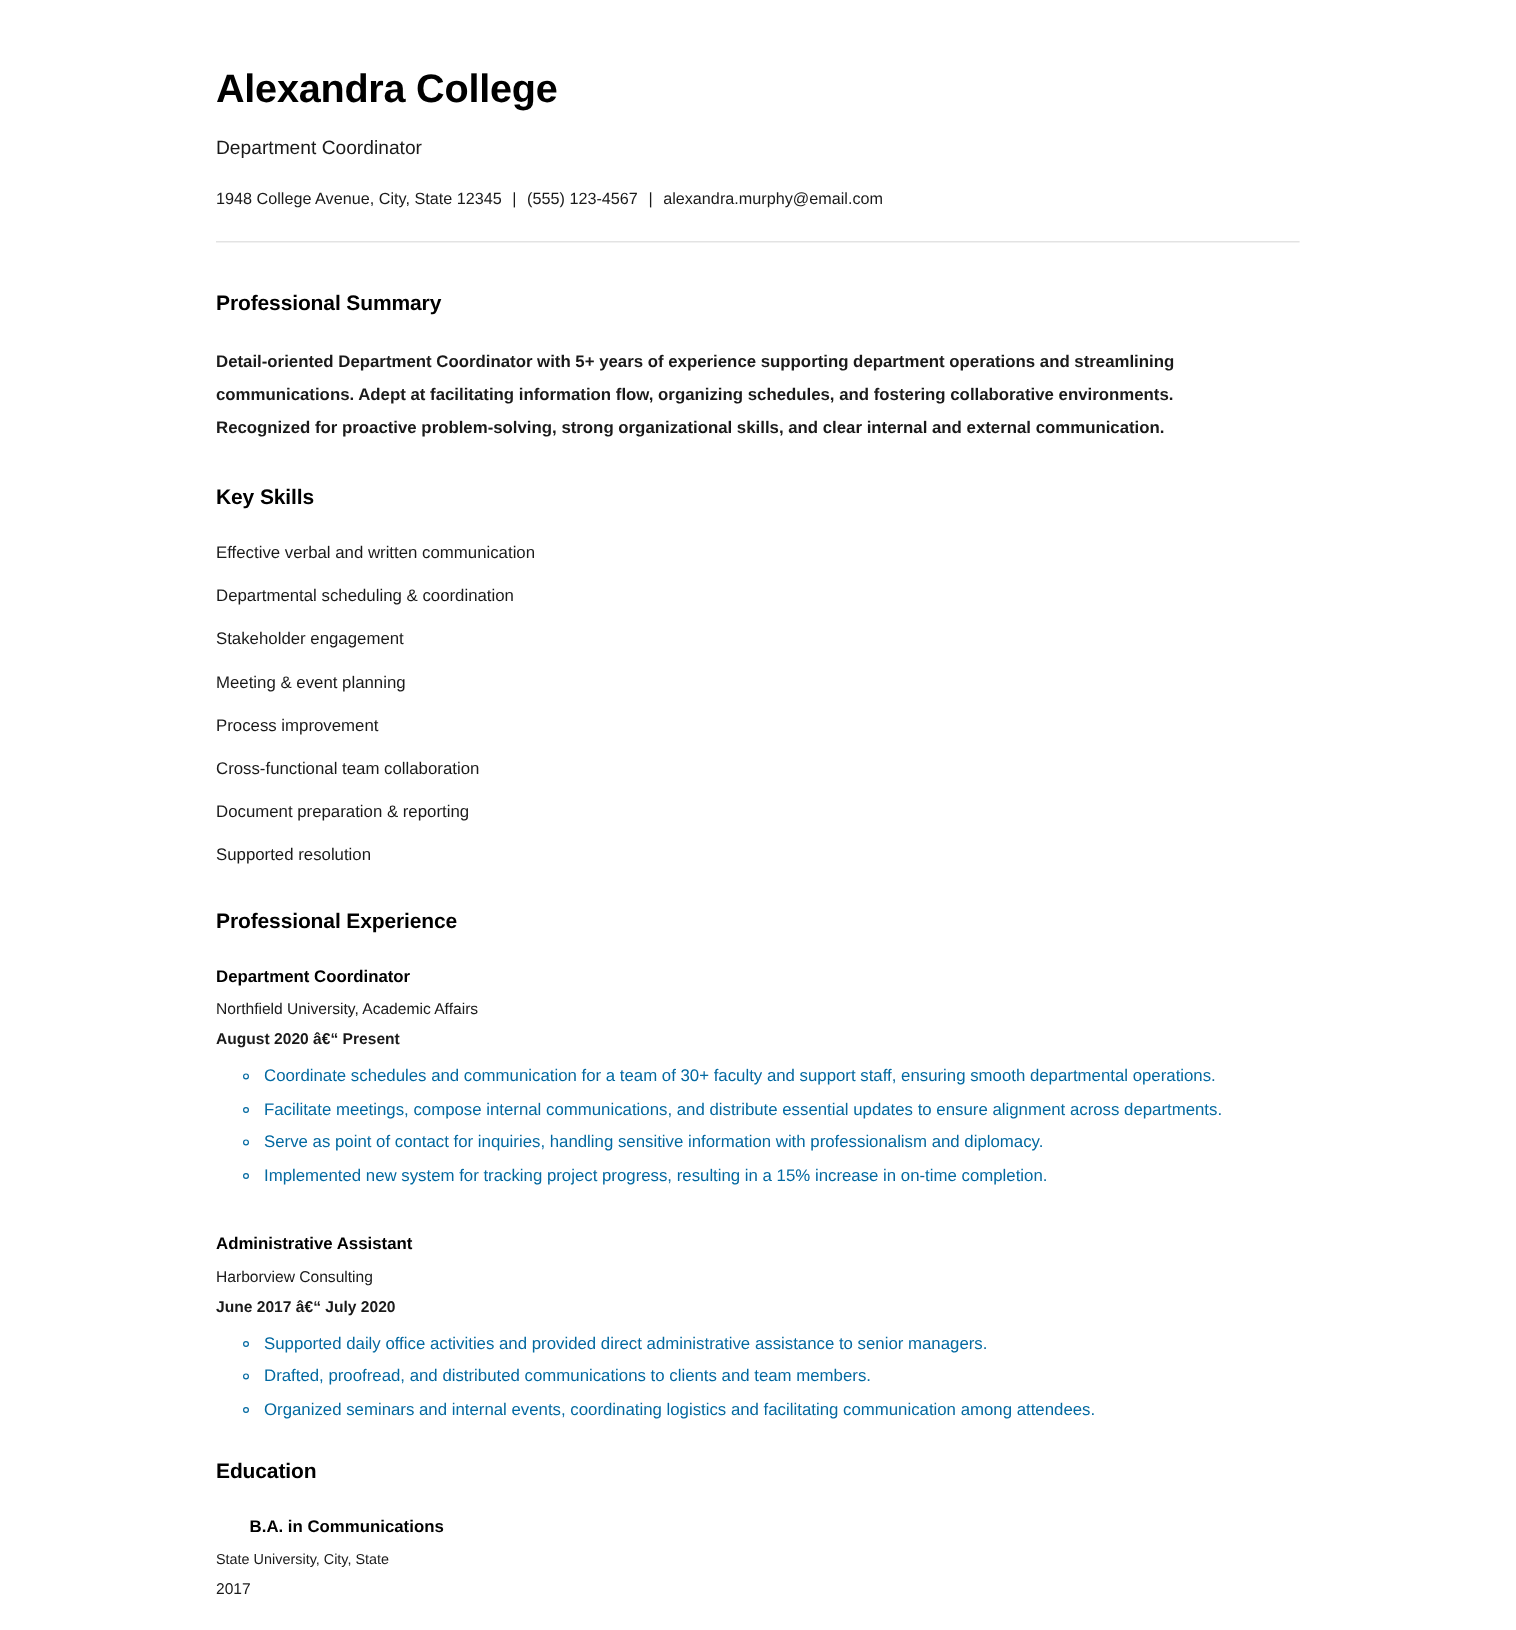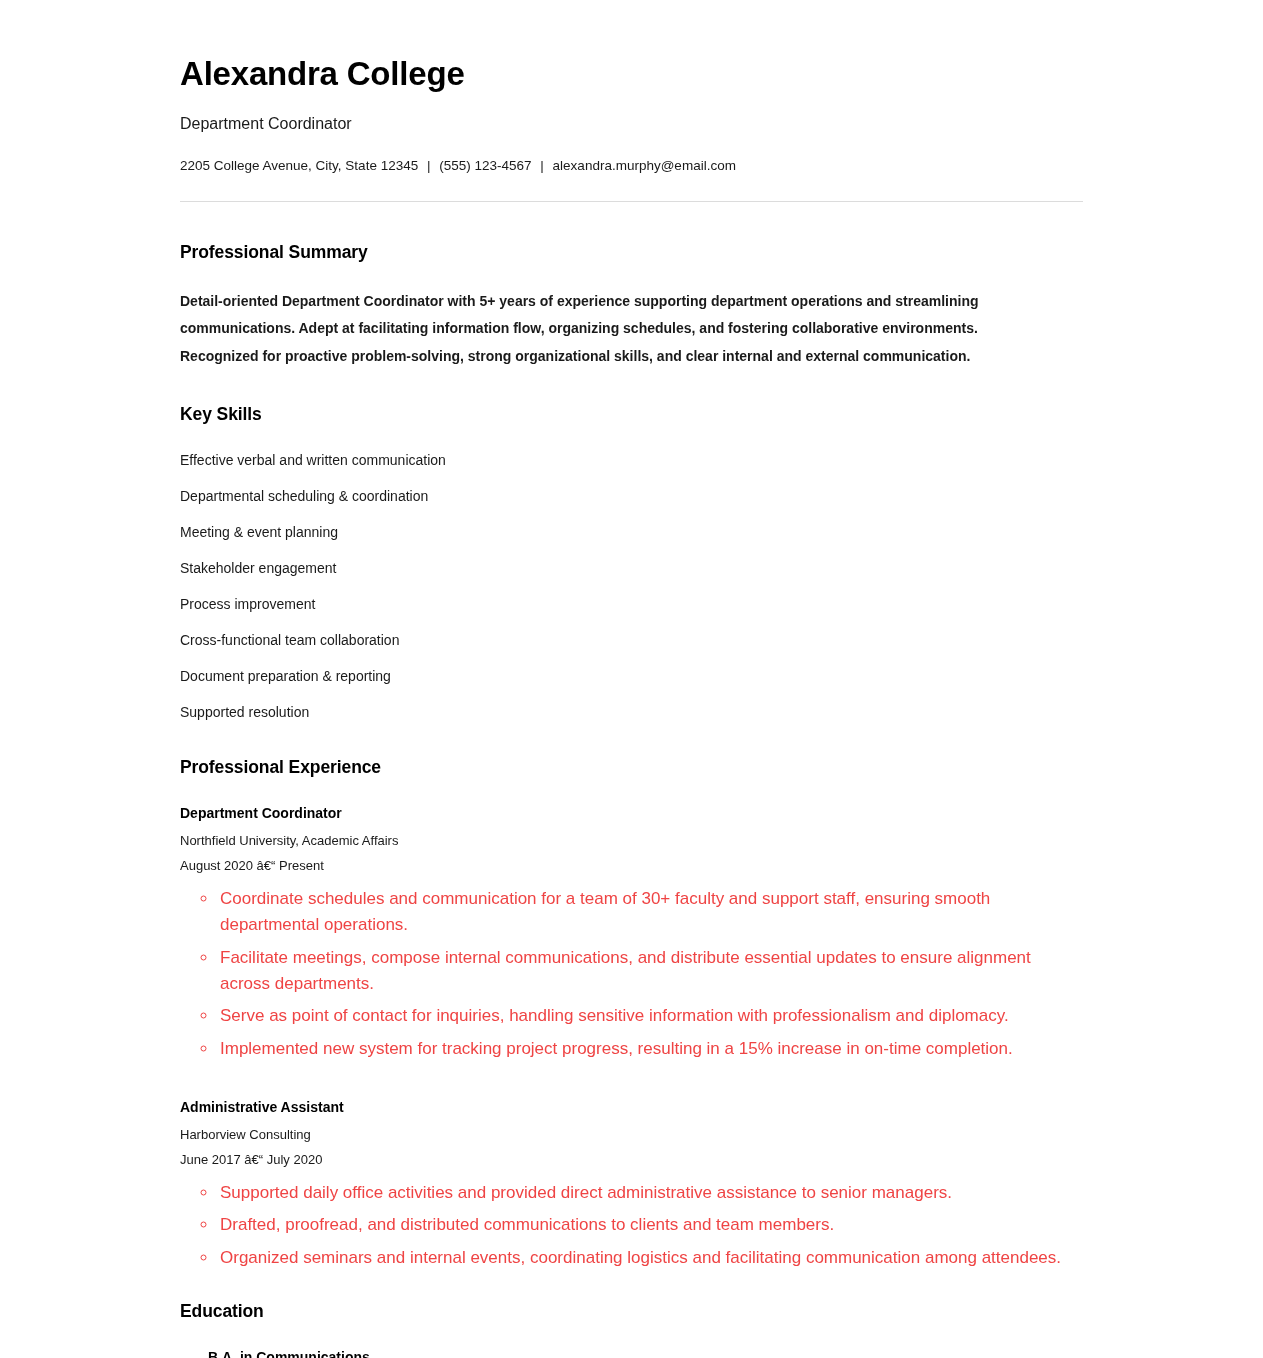--- a/index.html
+++ b/index.html
@@ -112,31 +112,32 @@
     font-size: 13px;
     line-height: 1.5;
     margin: 0 0 6px 0;
     color: #1a1a1a;
   }
   .job-dates {
     font-size: 13px;
     line-height: 1.5;
     margin: 0 0 10px 0;
     color: #1a1a1a;
+    font-weight: bold;
   }
   .bullets {
     list-style-type: circle;
     margin: 0;
     padding-left: 38px;
   }
   .bullets li {
-    font-size: 17px;
+    font-size: 14px;
     line-height: 1.55;
     margin-bottom: 6px;
-    color: #ef4444;
+    color: #0369a1;
     padding-left: 2px;
   }
   .bullets li:last-child { margin-bottom: 0; }
 
   
   .edu-degree {
     font-size: 14px;
     font-weight: bold;
     line-height: 1.5;
     margin: 0 0 7px 0;
@@ -159,41 +160,41 @@
 </head>
 <body>
 
 <div class="page">
   <div class="resume">
 
     <header>
       <h1 class="name">Alexandra College</h1>
       <div class="job-title">Department Coordinator</div>
       <div class="contact-line">
-        <span>2205 College Avenue, City, State 12345</span>
+        <span>1948 College Avenue, City, State 12345</span>
         <span class="contact-sep">|</span>
         <span>(555) 123-4567</span>
         <span class="contact-sep">|</span>
         <span>alexandra.murphy@email.com</span>
       </div>
       <hr class="header-rule">
     </header>
 
     <section class="section">
       <h2 class="section-title">Professional Summary</h2>
       <p class="summary-text">Detail-oriented Department Coordinator with 5+ years of experience supporting department operations and streamlining communications. Adept at facilitating information flow, organizing schedules, and fostering collaborative environments. Recognized for proactive problem-solving, strong organizational skills, and clear internal and external communication.</p>
     </section>
 
     <section class="section">
       <h2 class="section-title">Key Skills</h2>
       <ul class="skills-list">
         <li>Effective verbal and written communication</li>
         <li>Departmental scheduling &amp; coordination</li>
+        <li>Stakeholder engagement</li>
         <li>Meeting &amp; event planning</li>
-        <li>Stakeholder engagement</li>
         <li>Process improvement</li>
         <li>Cross-functional team collaboration</li>
         <li>Document preparation &amp; reporting</li>
         <li>Supported resolution</li>
       </ul>
     </section>
 
     <section class="section section-experience">
       <h2 class="section-title">Professional Experience</h2>
 

